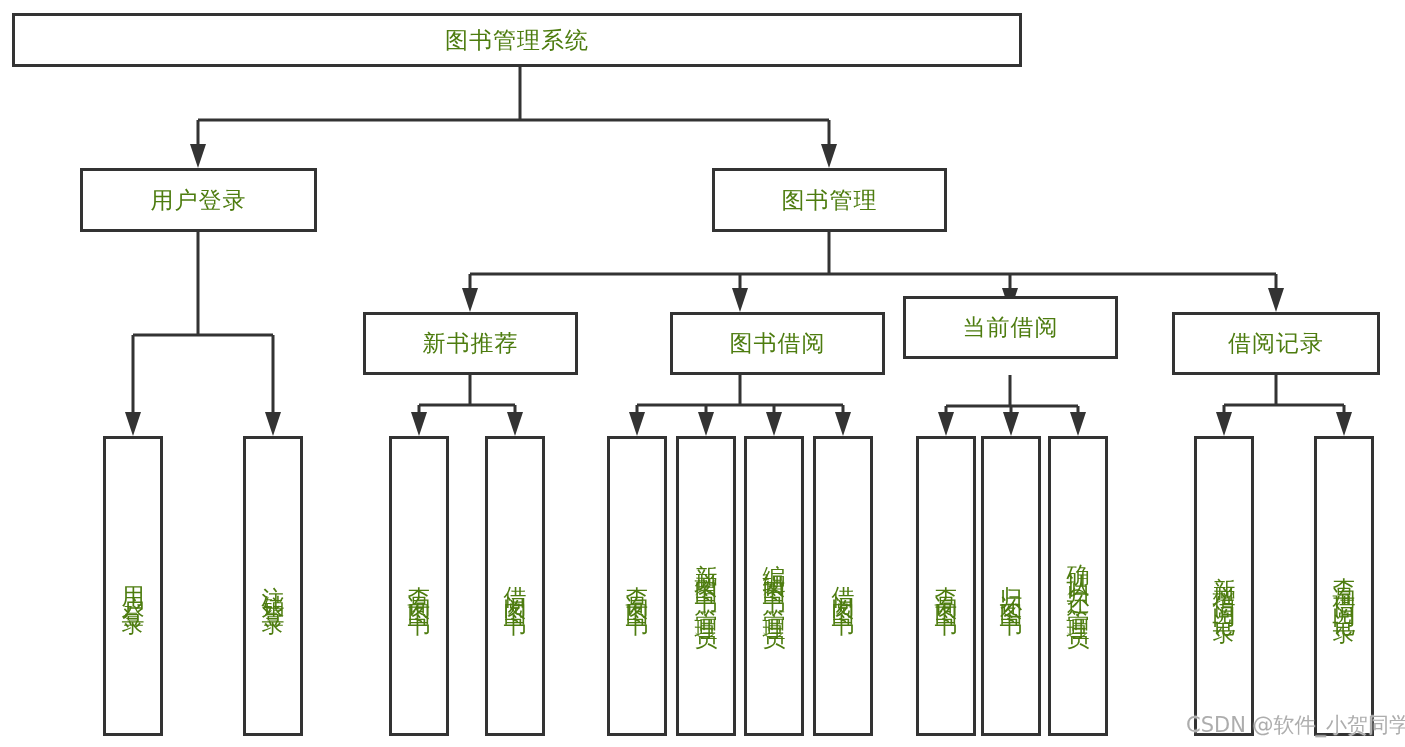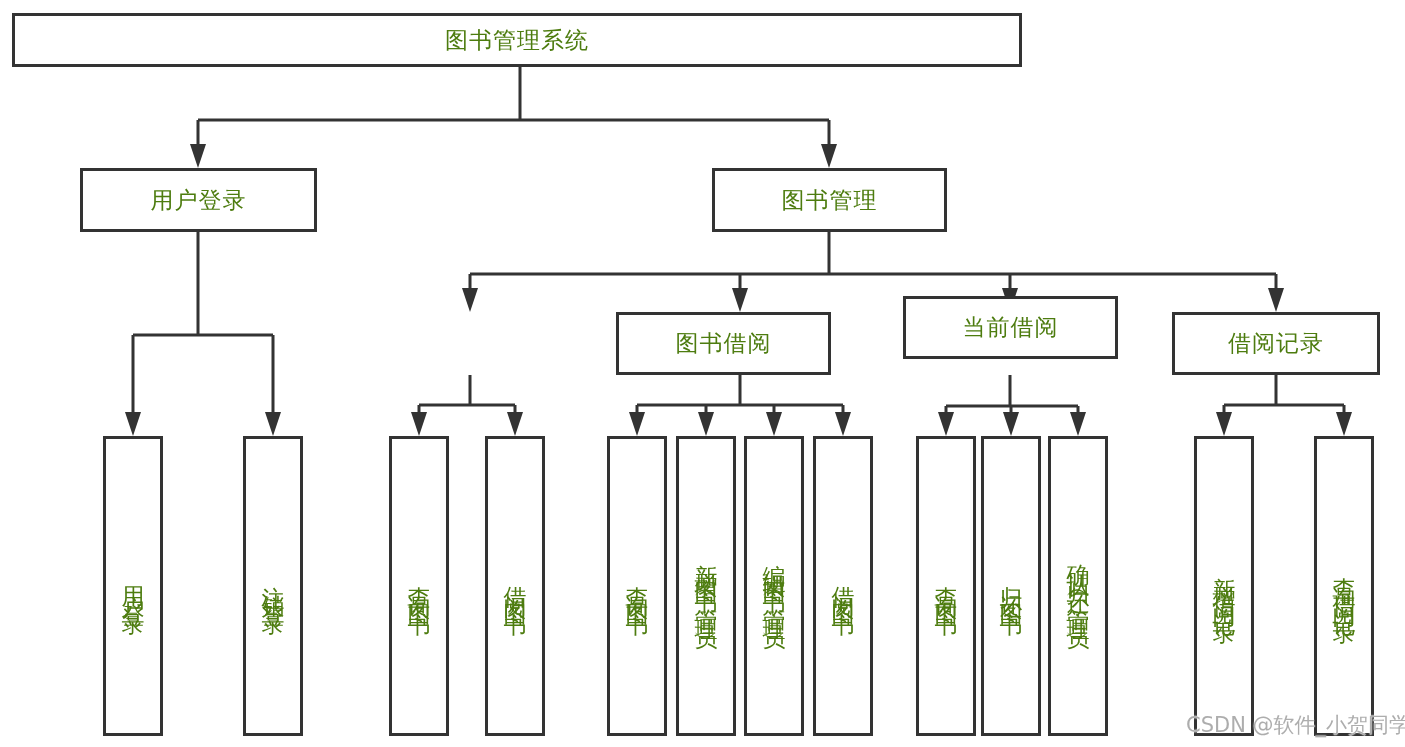--- a/index.html
+++ b/index.html
@@ -112,21 +112,24 @@
     <span class="label">图书管理系统</span>
   </div>
 
   <div class="node h-node" style="left:80px; top:168px; width:237px; height:64px;">
     <span class="label">用户登录</span>
   </div>
   <div class="node h-node" style="left:712px; top:168px; width:235px; height:64px;">
     <span class="label">图书管理</span>
   </div>
 
-  <div class="node h-node" style="left:616px; top:312px; width:215px; height:63px;">
+  <div class="node h-node" style="left:363px; top:312px; width:215px; height:63px;">
+    <span class="label">新书推荐</span>
+  </div>
+  <div class="node h-node" style="left:670px; top:312px; width:215px; height:63px;">
     <span class="label">图书借阅</span>
   </div>
   <div class="node h-node" style="left:903px; top:296px; width:215px; height:63px;">
     <span class="label">当前借阅</span>
   </div>
   <div class="node h-node" style="left:1172px; top:312px; width:208px; height:63px;">
     <span class="label">借阅记录</span>
   </div>
 
   <div class="node v-node" style="left:103px; top:436px; width:60px; height:300px;">

